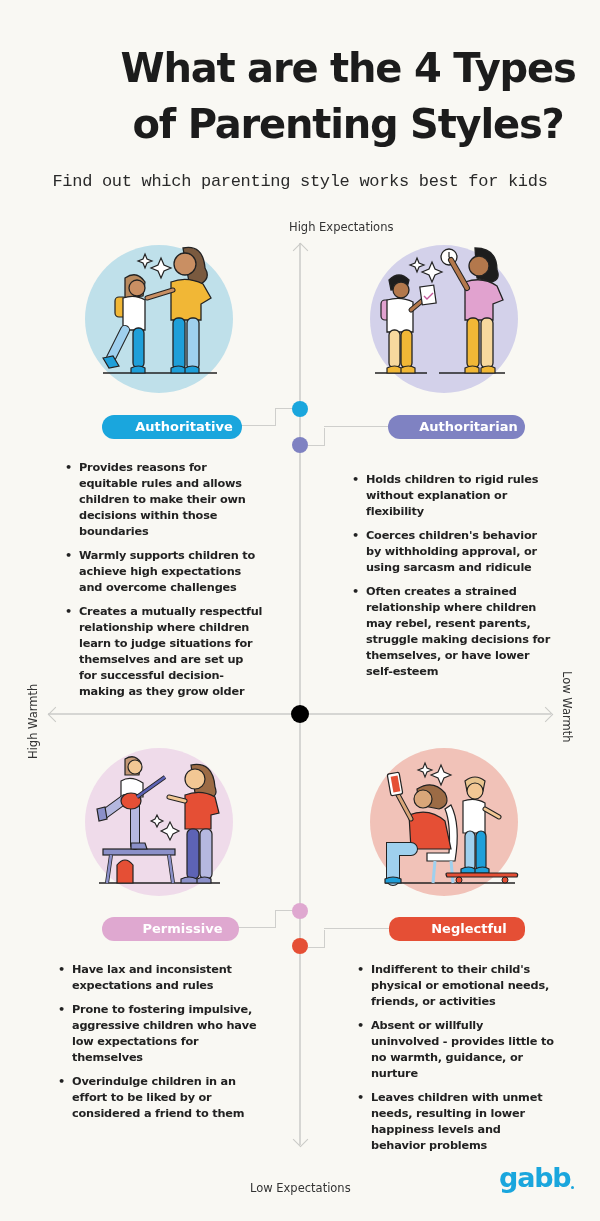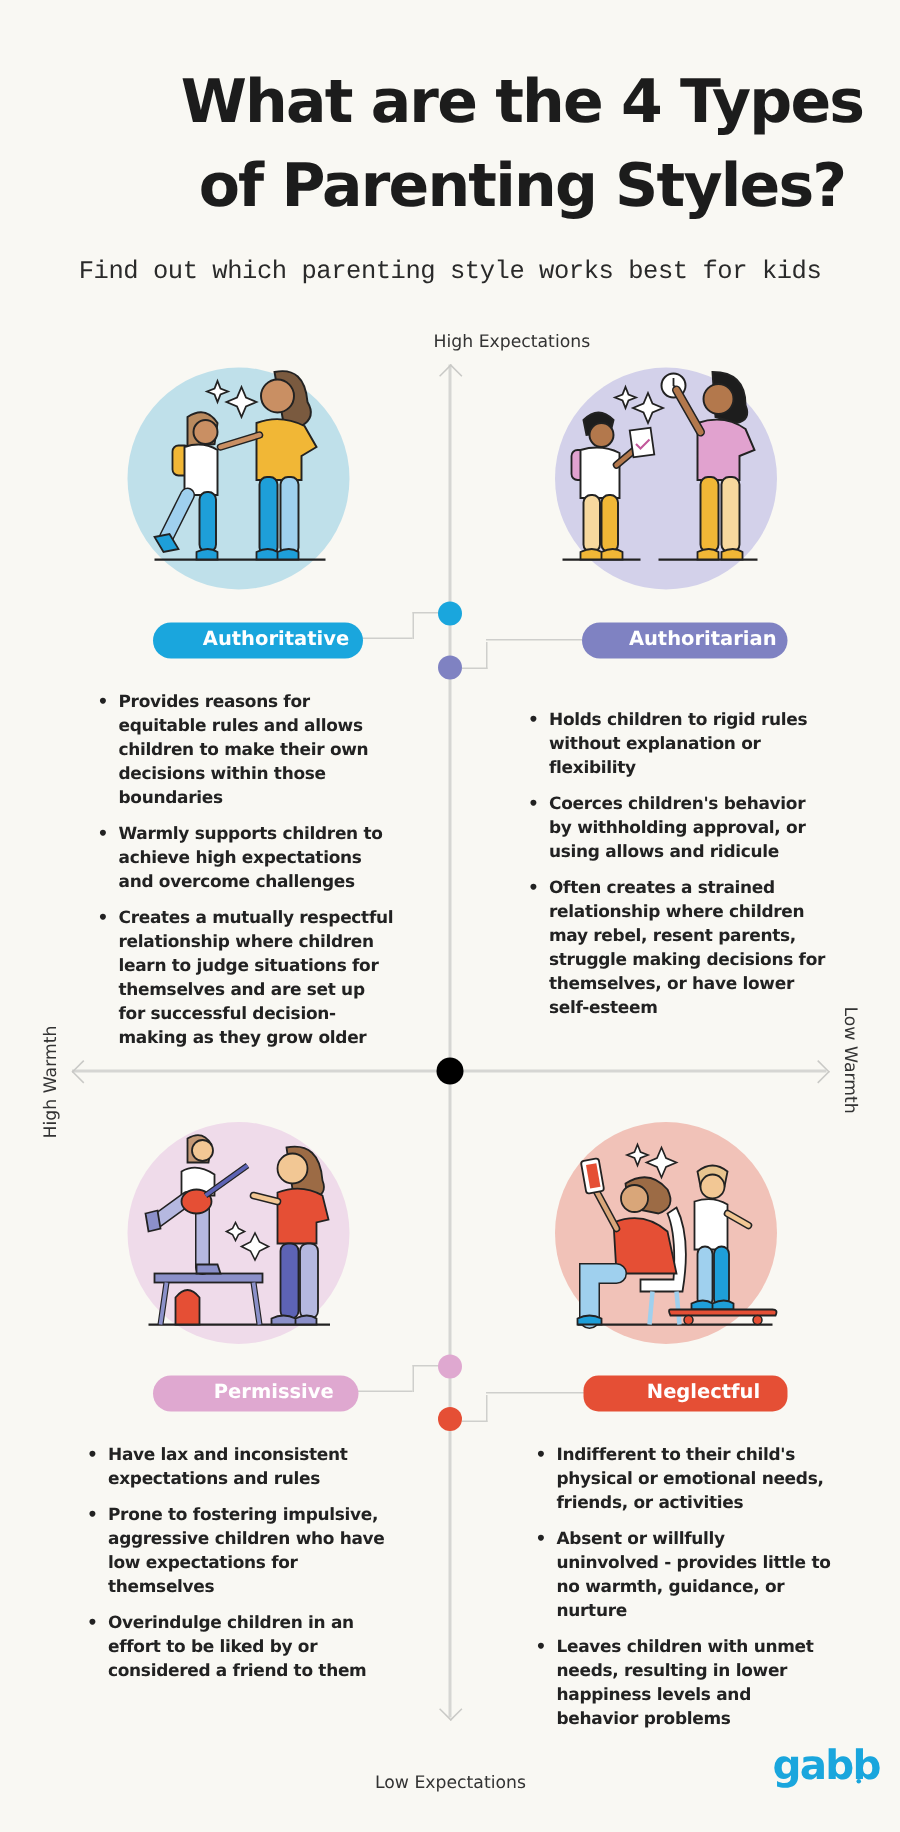--- a/index.html
+++ b/index.html
@@ -33,21 +33,21 @@
   .pill {
     position: absolute; height: 24px; border-radius: 12px; color: #fff; font-weight: bold;
     font-family: "DejaVu Sans", sans-serif; font-size: 13px; text-align: center; line-height: 24px; padding-left: 24px;
   }
   .circle { position: absolute; border-radius: 50%; }
   .bullets { position: absolute; margin: 0; padding: 0; list-style: none;
     font-family: "DejaVu Sans", sans-serif; font-weight: bold; font-size: 11.3px; line-height: 16px; color: #222; letter-spacing: -0.2px; }
   .bullets li { position: relative; padding-left: 16px; margin-bottom: 8px; }
   .bullets li::before { content: "•"; position: absolute; left: 2px; top: 0; }
   .logo { position: absolute; left: 499px; top: 1162px; font-family: "DejaVu Sans", sans-serif; font-weight: bold;
-    font-size: 27px; color: #1aa6dd; letter-spacing: -1.2px; margin-left: 16px; }
+    font-size: 27px; color: #1aa6dd; letter-spacing: -1.2px; }
   .logo-dot { position: absolute; left: 571px; top: 1186px; width: 3px; height: 3px; border-radius: 50%; background: #1aa6dd; }
   svg { position: absolute; overflow: visible; }
 </style>
 </head>
 <body>
 
 <div class="title">
   <div>What are the 4 Types</div>
   <div>of Parenting Styles?</div>
 </div>
@@ -135,21 +135,21 @@
   <path d="M22 128 q8 -4 14 0 l0 5 l-14 0z M36 128 q8 -4 14 0 l0 5 l-14 0z" fill="#f1b736" stroke="#222" stroke-width="1.2"></path>
 </svg>
 
 <div class="connector" style="left:308px; top:428px; width:16px; height:17px; border-bottom-width:1.5px; border-right-width:1.5px;"></div>
 <div class="connector" style="left:324px; top:426px; width:64px; height:2px; border-top-width:1.5px;"></div>
 <div class="dot" style="left:292px; top:437px; background:#7f82c2;"></div>
 <div class="pill" style="left:388px; top:415px; width:113px; background:#7f82c2;">Authoritarian</div>
 
 <ul class="bullets" style="left:350px; top:472px; width:205px;">
   <li>Holds children to rigid rules without explanation or flexibility</li>
-  <li>Coerces children's behavior by withholding approval, or using allows and ridicule</li>
+  <li>Coerces children's behavior by withholding approval, or using sarcasm and ridicule</li>
   <li>Often creates a strained relationship where children may rebel, resent parents, struggle making decisions for themselves, or have lower self-esteem</li>
 </ul>
 
 <div class="circle" style="left:85px; top:748px; width:148px; height:148px; background:#efdbea;"></div>
 <svg style="left:85px; top:745px;" width="150" height="145" viewBox="0 0 150 145">
   <line x1="14" y1="138" x2="135" y2="138" stroke="#222" stroke-width="1.5"></line>
 
   <rect x="18" y="104" width="72" height="6" fill="#8b90c9" stroke="#222" stroke-width="1.2"></rect>
   <path d="M26 110 l-4 28 M84 110 l4 28" stroke="#222" stroke-width="4"></path>
   <path d="M26 110 l-4 28 M84 110 l4 28" stroke="#8b90c9" stroke-width="2.5"></path>

